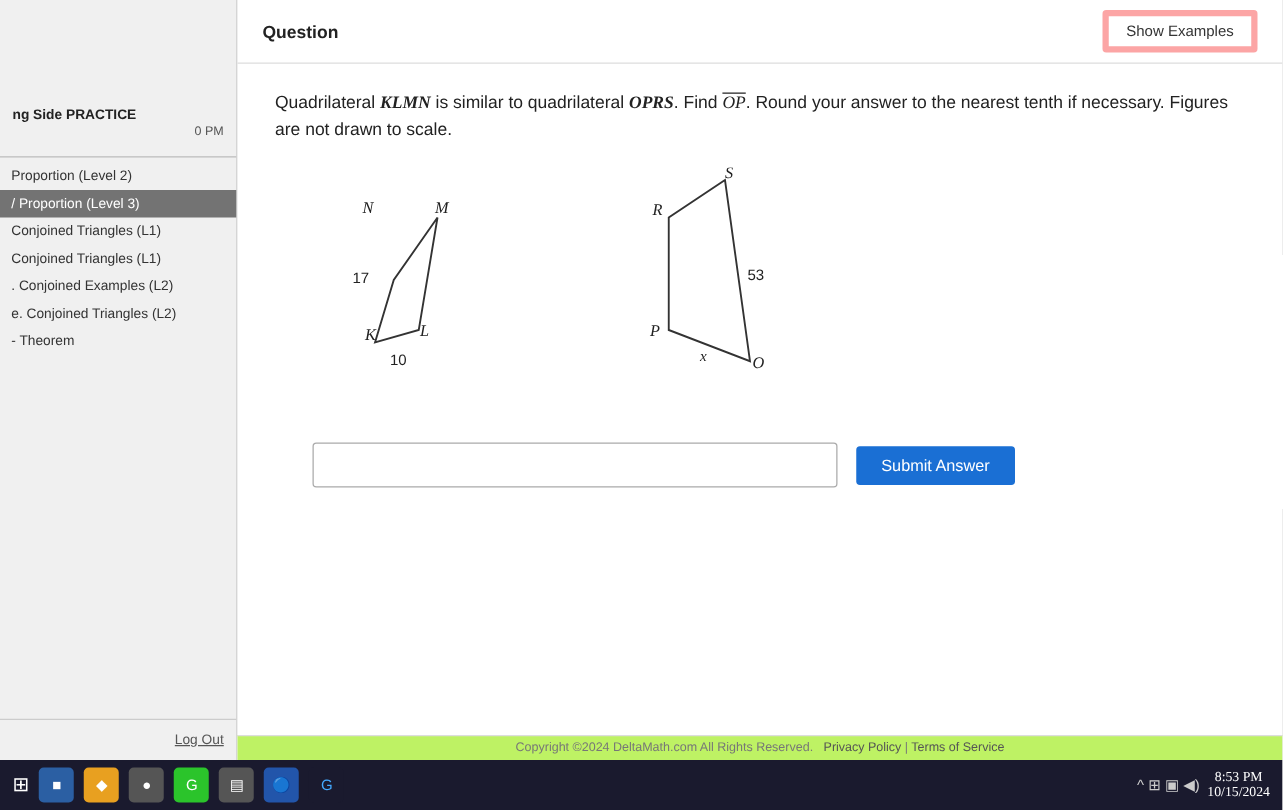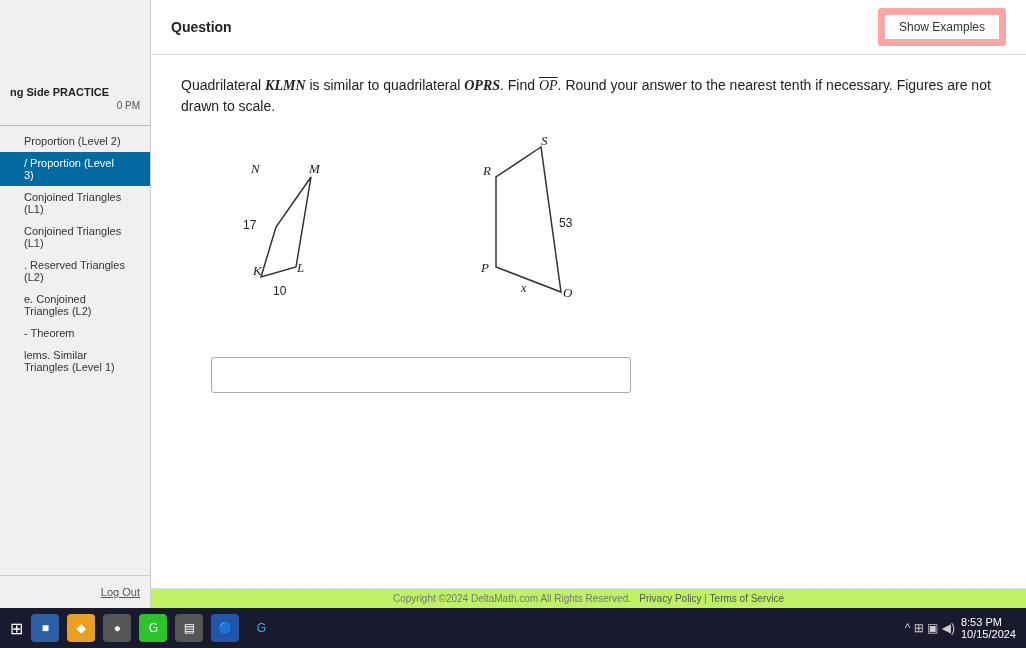--- a/index.html
+++ b/index.html
@@ -14,21 +14,21 @@
     }
 
     .main-wrapper {
       display: flex;
       flex: 1;
       background: #e8e8e8;
     }
 
     
     .sidebar {
-      width: 151px;
+      width: 190px;
       background: #f0f0f0;
       border-right: 1px solid #ccc;
       display: flex;
       flex-direction: column;
       padding-top: 80px;
       font-size: 11px;
       color: #333;
     }
 
     .sidebar-title {
@@ -45,28 +45,28 @@
       text-align: right;
     }
 
     .sidebar-divider {
       height: 1px;
       background: #bbb;
       margin: 4px 0;
     }
 
     .sidebar-item {
-      padding: 5px 24px;
+      padding: 5px 9px;
       font-size: 11px;
       color: #333;
       cursor: pointer;
     }
 
     .sidebar-item.active {
-      background: #0369a1;
+      background: #737373;
       color: white;
     }
 
     .sidebar-bottom {
       margin-top: auto;
       padding: 10px;
       display: flex;
       justify-content: space-between;
       font-size: 11px;
       color: #555;
@@ -95,21 +95,21 @@
       border-bottom: 1px solid #ddd;
     }
 
     .content-header-title {
       font-size: 14px;
       font-weight: bold;
       color: #222;
     }
 
     .show-examples-btn {
-      border: 7px solid #fca5a5;
+      border: 5px solid #fca5a5;
       background: white;
       padding: 5px 14px;
       font-size: 12px;
       cursor: pointer;
       border-radius: 3px;
       color: #333;
     }
 
     .question-body {
       padding: 20px 30px;
@@ -234,23 +234,24 @@
 
     .taskbar-right {
       display: flex;
       align-items: center;
       gap: 6px;
       color: white;
       font-size: 11px;
     }
 
     .taskbar-time {
-      text-align: left;
-      font-size: 11px;
-      color: white;
+      text-align: center;
+      font-size: 11px;
+      color: white;
+      font-family: Liberation Serif, serif;
     }
     .math-bold-italic {
       font-style: italic;
       font-weight: bold;
       font-family: 'Times New Roman', serif;
     }
     .math-overline {
       text-decoration: overline;
       font-style: italic;
       font-family: 'Times New Roman', serif;
@@ -262,24 +263,23 @@
 <div class="main-wrapper">
 
   <div class="sidebar">
     <div class="sidebar-title">ng Side PRACTICE</div>
     <div class="sidebar-subtitle">0 PM</div>
     <div class="sidebar-divider"></div>
     <div class="sidebar-item">Proportion (Level 2)</div>
     <div class="sidebar-item active">/ Proportion (Level 3)</div>
     <div class="sidebar-item">Conjoined Triangles (L1)</div>
     <div class="sidebar-item">Conjoined Triangles (L1)</div>
-    <div class="sidebar-item">. Reserved Triangles (L2)</div>
+    <div class="sidebar-item">. Conjoined Examples (L2)</div>
     <div class="sidebar-item">e. Conjoined Triangles (L2)</div>
     <div class="sidebar-item">- Theorem</div>
-    <div class="sidebar-item">lems. Similar Triangles (Level 1)</div>
     <div class="sidebar-bottom">
       <span></span>
       <span class="sidebar-bottom-logout">Log Out</span>
     </div>
   </div>
 
   <div class="content">
 
     <div class="content-header">
       <span class="content-header-title">Question</span>
@@ -318,20 +318,21 @@
 
           <text x="118" y="90" font-size="12" font-family="Arial" fill="#222">53</text>
 
           <text x="80" y="155" font-size="12" font-style="italic" font-family="Times New Roman" fill="#222">x</text>
         </svg>
       </div>
 
       <div class="answer-section">
         <div class="answer-input-row">
           <input class="answer-input" type="text" style="">
+          <button class="submit-btn">Submit Answer</button>
         </div>
       </div>
     </div>
 
     <div class="footer">
       <span>Copyright ©2024 DeltaMath.com All Rights Reserved.</span>
       &nbsp;&nbsp;<a href="#">Privacy Policy</a> | <a href="#">Terms of Service</a>
     </div>
   </div>
 </div>

